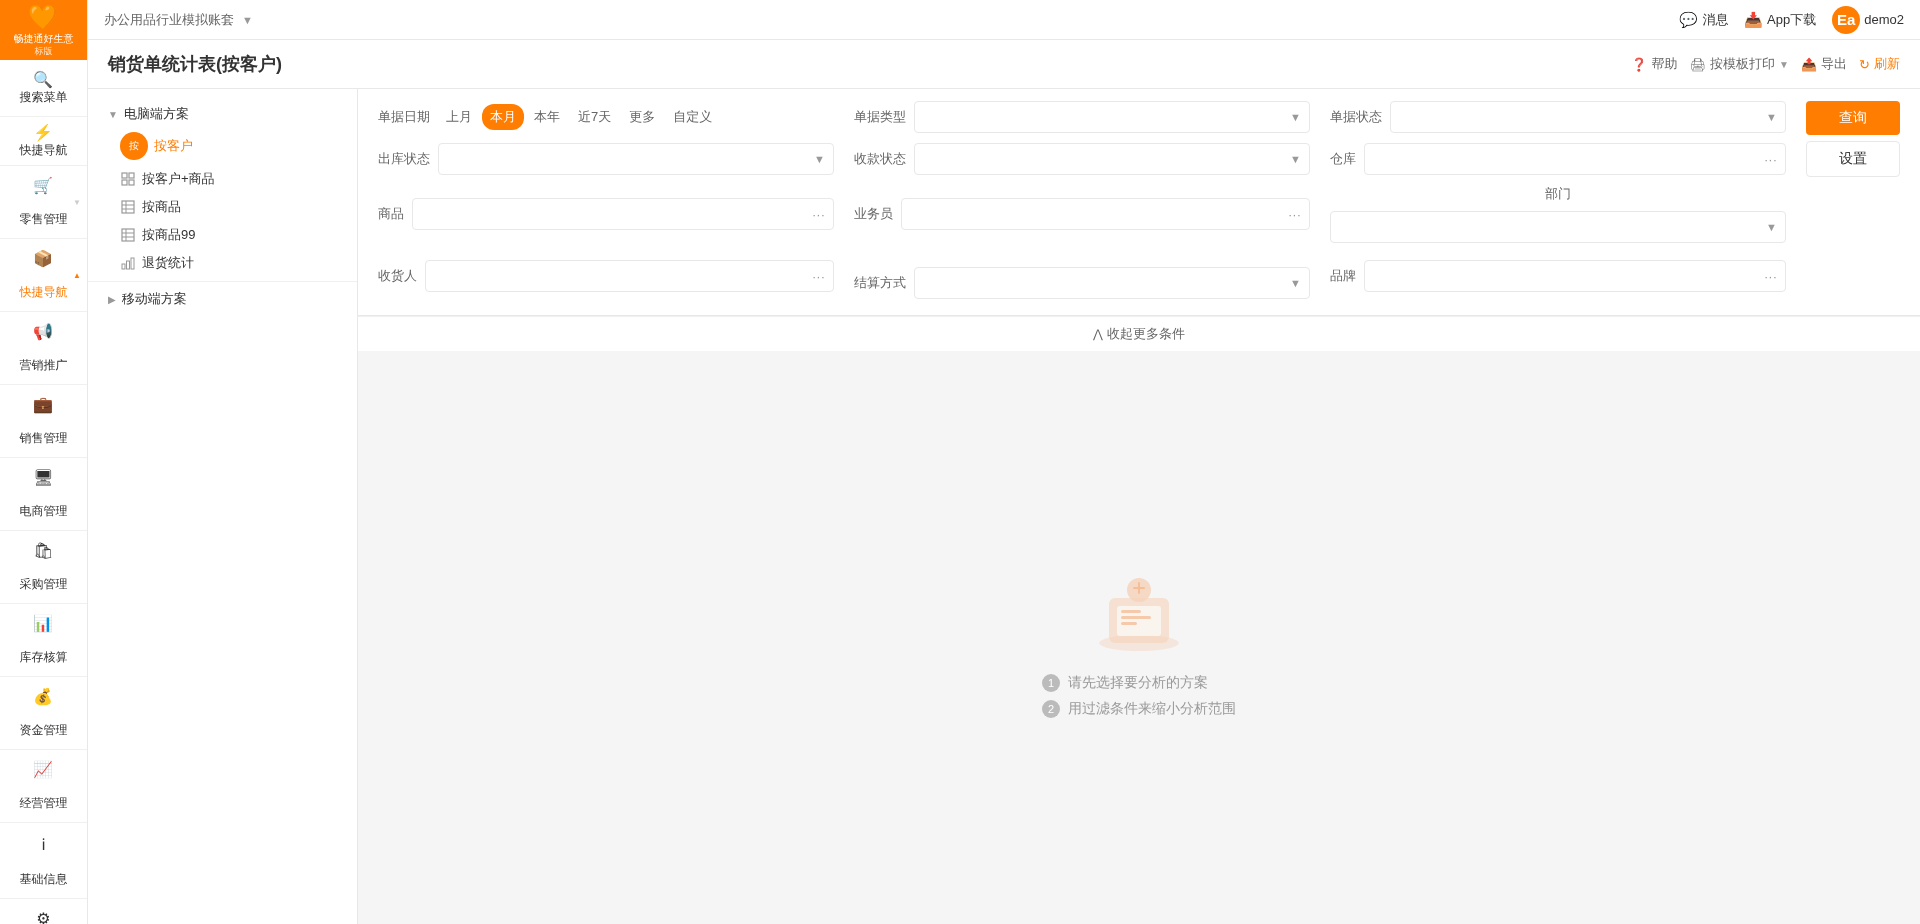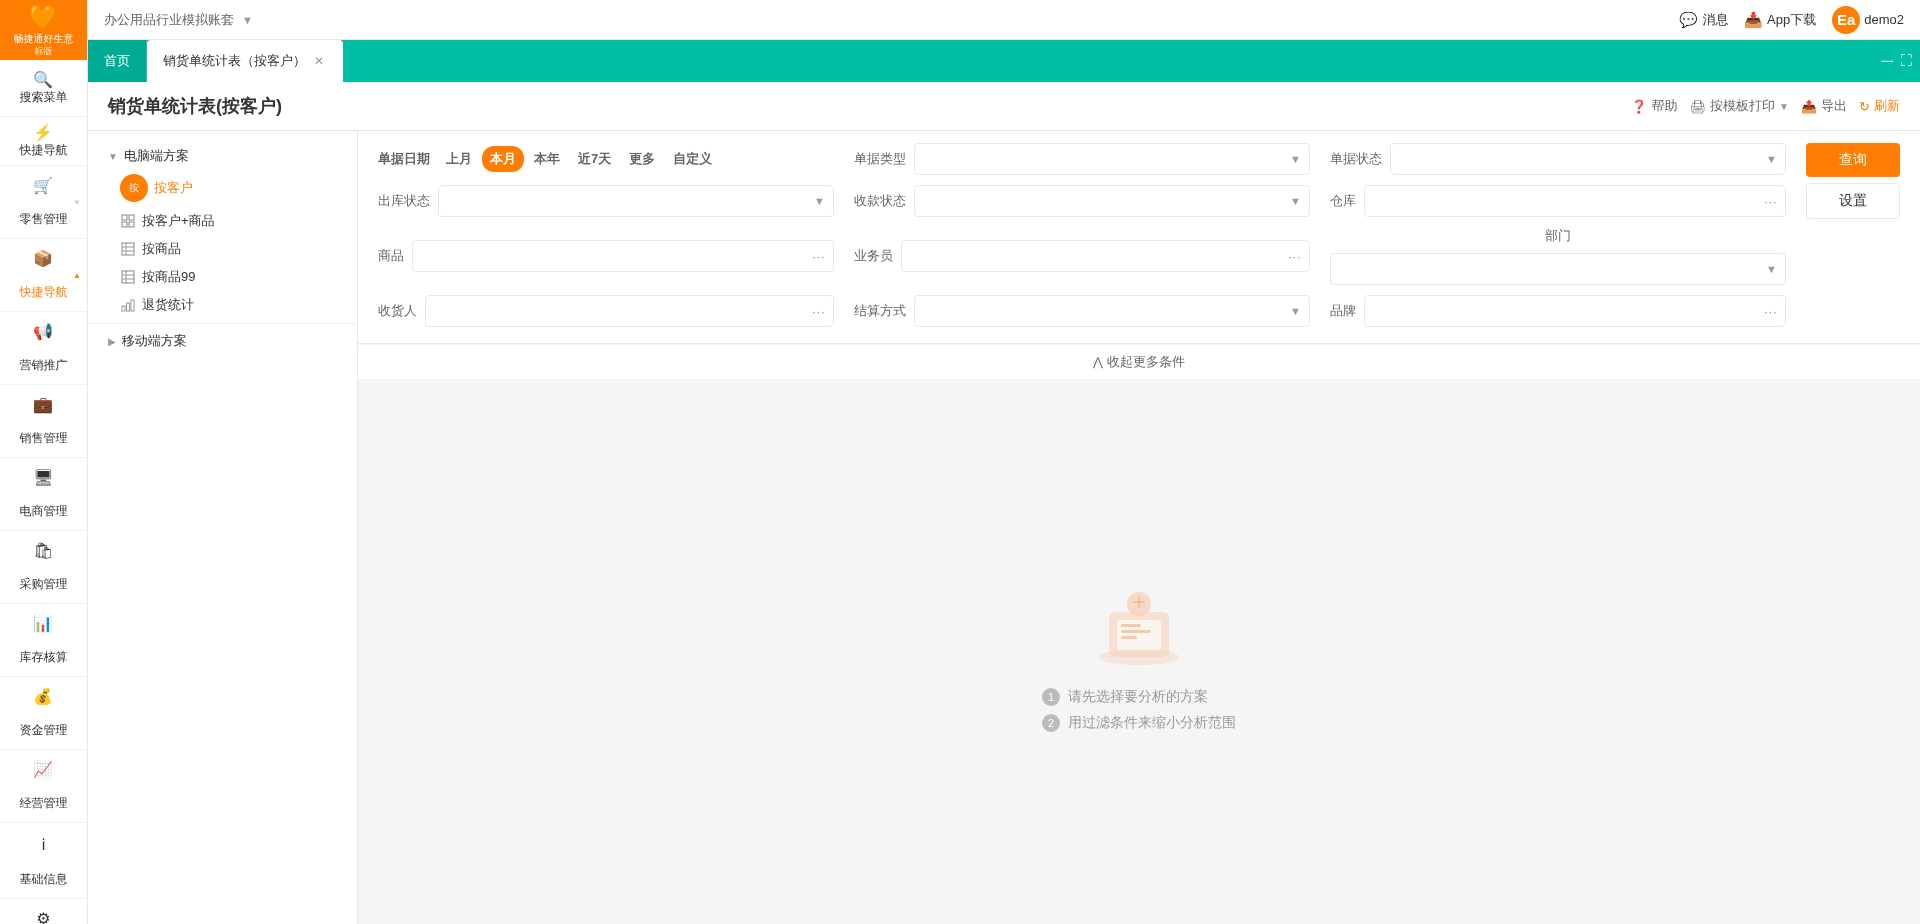--- a/index.html
+++ b/index.html
@@ -180,33 +180,20 @@
         <span style="font-size:15px;">📥</span>
         <span>App下载</span>
       </div>
       <div class="topbar-right-item">
         <div class="avatar">Ea</div>
         <span>demo2</span>
       </div>
     </div>
   </div>
 
-  <div class="tabbar">
-    <div class="tab home">
-      <span>首页</span>
-    </div>
-    <div class="tab active">
-      <span>销货单统计表（按客户）</span>
-      <span class="close-btn">✕</span>
-    </div>
-    <div class="tab-expand">
-      <span class="tab-expand-btn">─</span>
-      <span class="tab-expand-btn">⛶</span>
-    </div>
-  </div>
 
   <div class="content">
 
     <div class="content-header">
       <span class="content-title">销货单统计表(按客户)</span>
       <div class="content-actions">
         <div class="content-action">
           <span>❓</span>
           <span>帮助</span>
         </div>
@@ -305,21 +292,21 @@
       </div>
 
       <div class="right-panel">
 
         <div class="filter-area">
           <div class="filter-row-wrapper">
             <div class="filter-rows-area">
 
               <div style="display:grid;grid-template-columns:1fr 1fr 1fr;gap:10px 20px;margin-bottom:10px;align-items:center;">
 
-                <div style="display:flex;align-items:center;gap:8px;font-weight:bold;">
+                <div style="display:flex;align-items:center;gap:8px;">
                   <span style="font-size:13px;color:#666;white-space:nowrap;">单据日期</span>
                   <div style="display:flex;align-items:center;gap:2px;flex:1;">
                     <span class="date-option">上月</span>
                     <span class="date-option active">本月</span>
                     <span class="date-option">本年</span>
                     <span class="date-option">近7天</span>
                     <span class="date-option">更多</span>
                     <span class="date-option">自定义</span>
                   </div>
                 </div>
@@ -385,21 +372,21 @@
                 </div>
               </div>
 
               <div style="display:grid;grid-template-columns:1fr 1fr 1fr;gap:10px 20px;margin-bottom:4px;align-items:center;">
                 <div style="display:flex;align-items:center;gap:8px;">
                   <span style="font-size:13px;color:#666;white-space:nowrap;">收货人</span>
                   <div class="ellipsis-control">
                     <span>···</span>
                   </div>
                 </div>
-                <div style="display:flex;align-items:center;gap:8px;">
+                <div style="display:flex;align-items:center;gap:8px;margin-top:14px;">
                   <span style="font-size:13px;color:#666;white-space:nowrap;">结算方式</span>
                   <div class="select-control">
                     <span></span>
                     <span style="color:#999;font-size:11px;">▼</span>
                   </div>
                 </div>
                 <div style="display:flex;align-items:center;gap:8px;">
                   <span style="font-size:13px;color:#666;white-space:nowrap;">品牌</span>
                   <div class="ellipsis-control">
                     <span>···</span>

